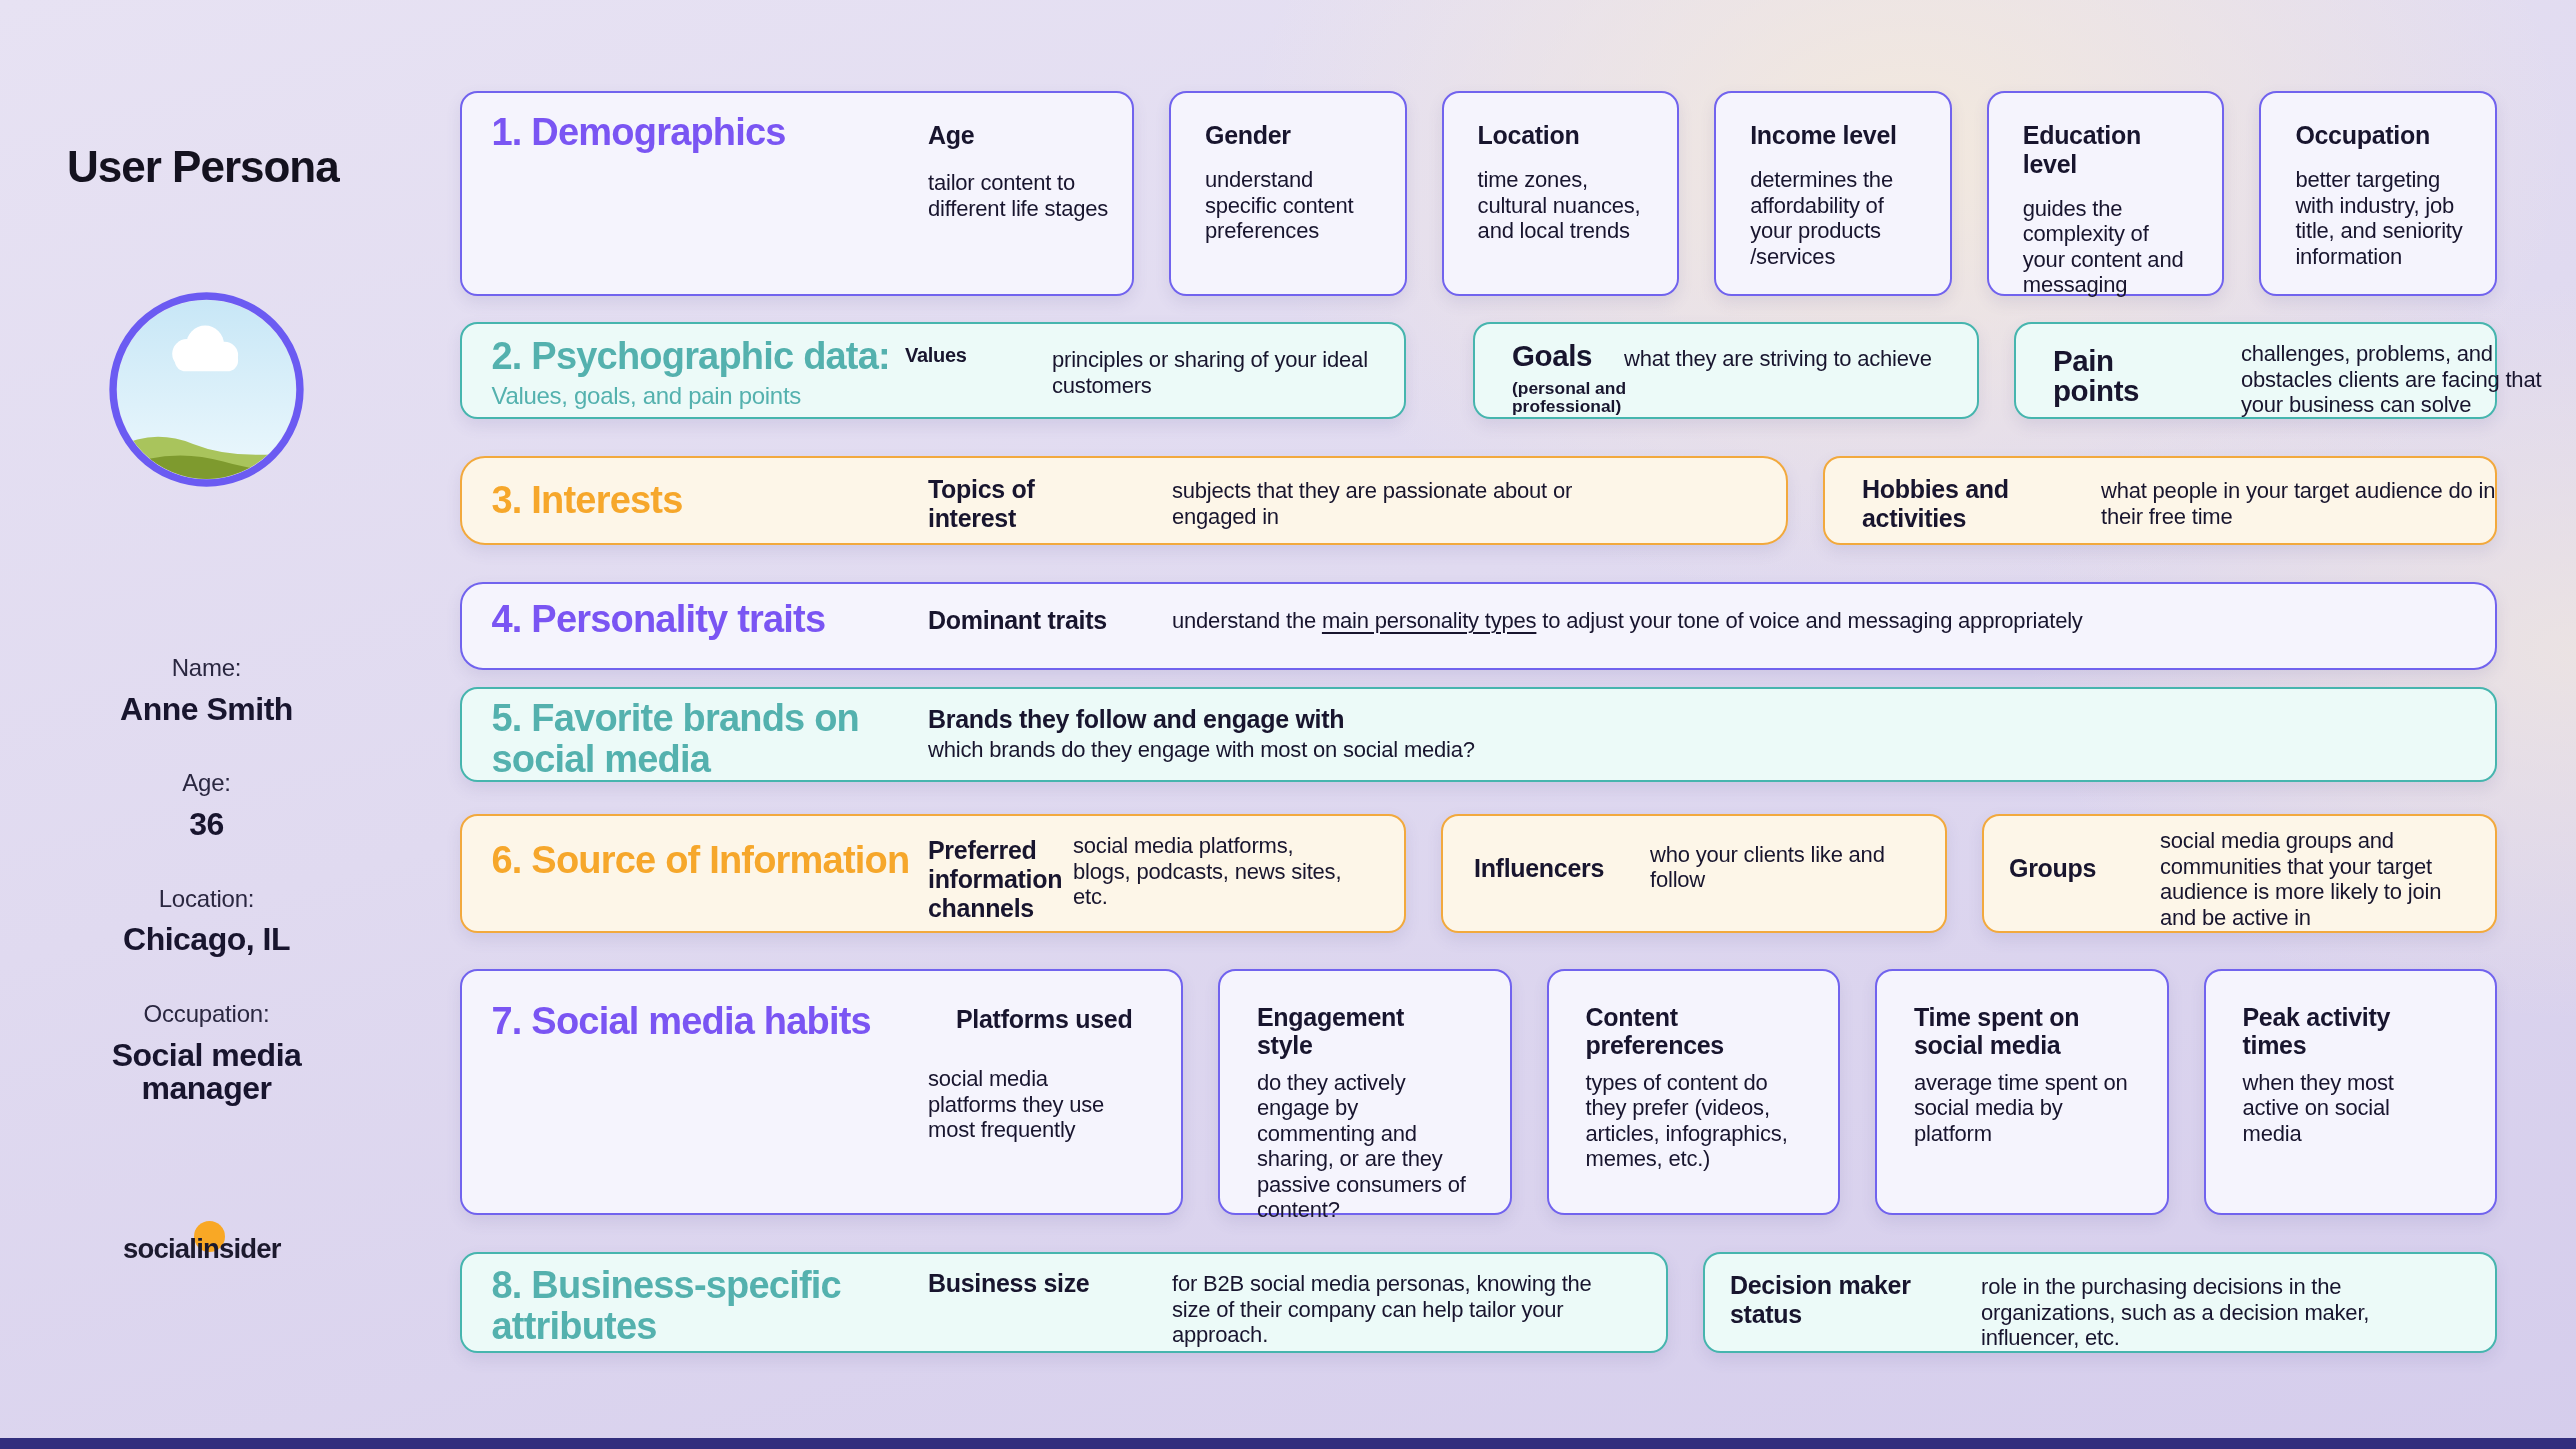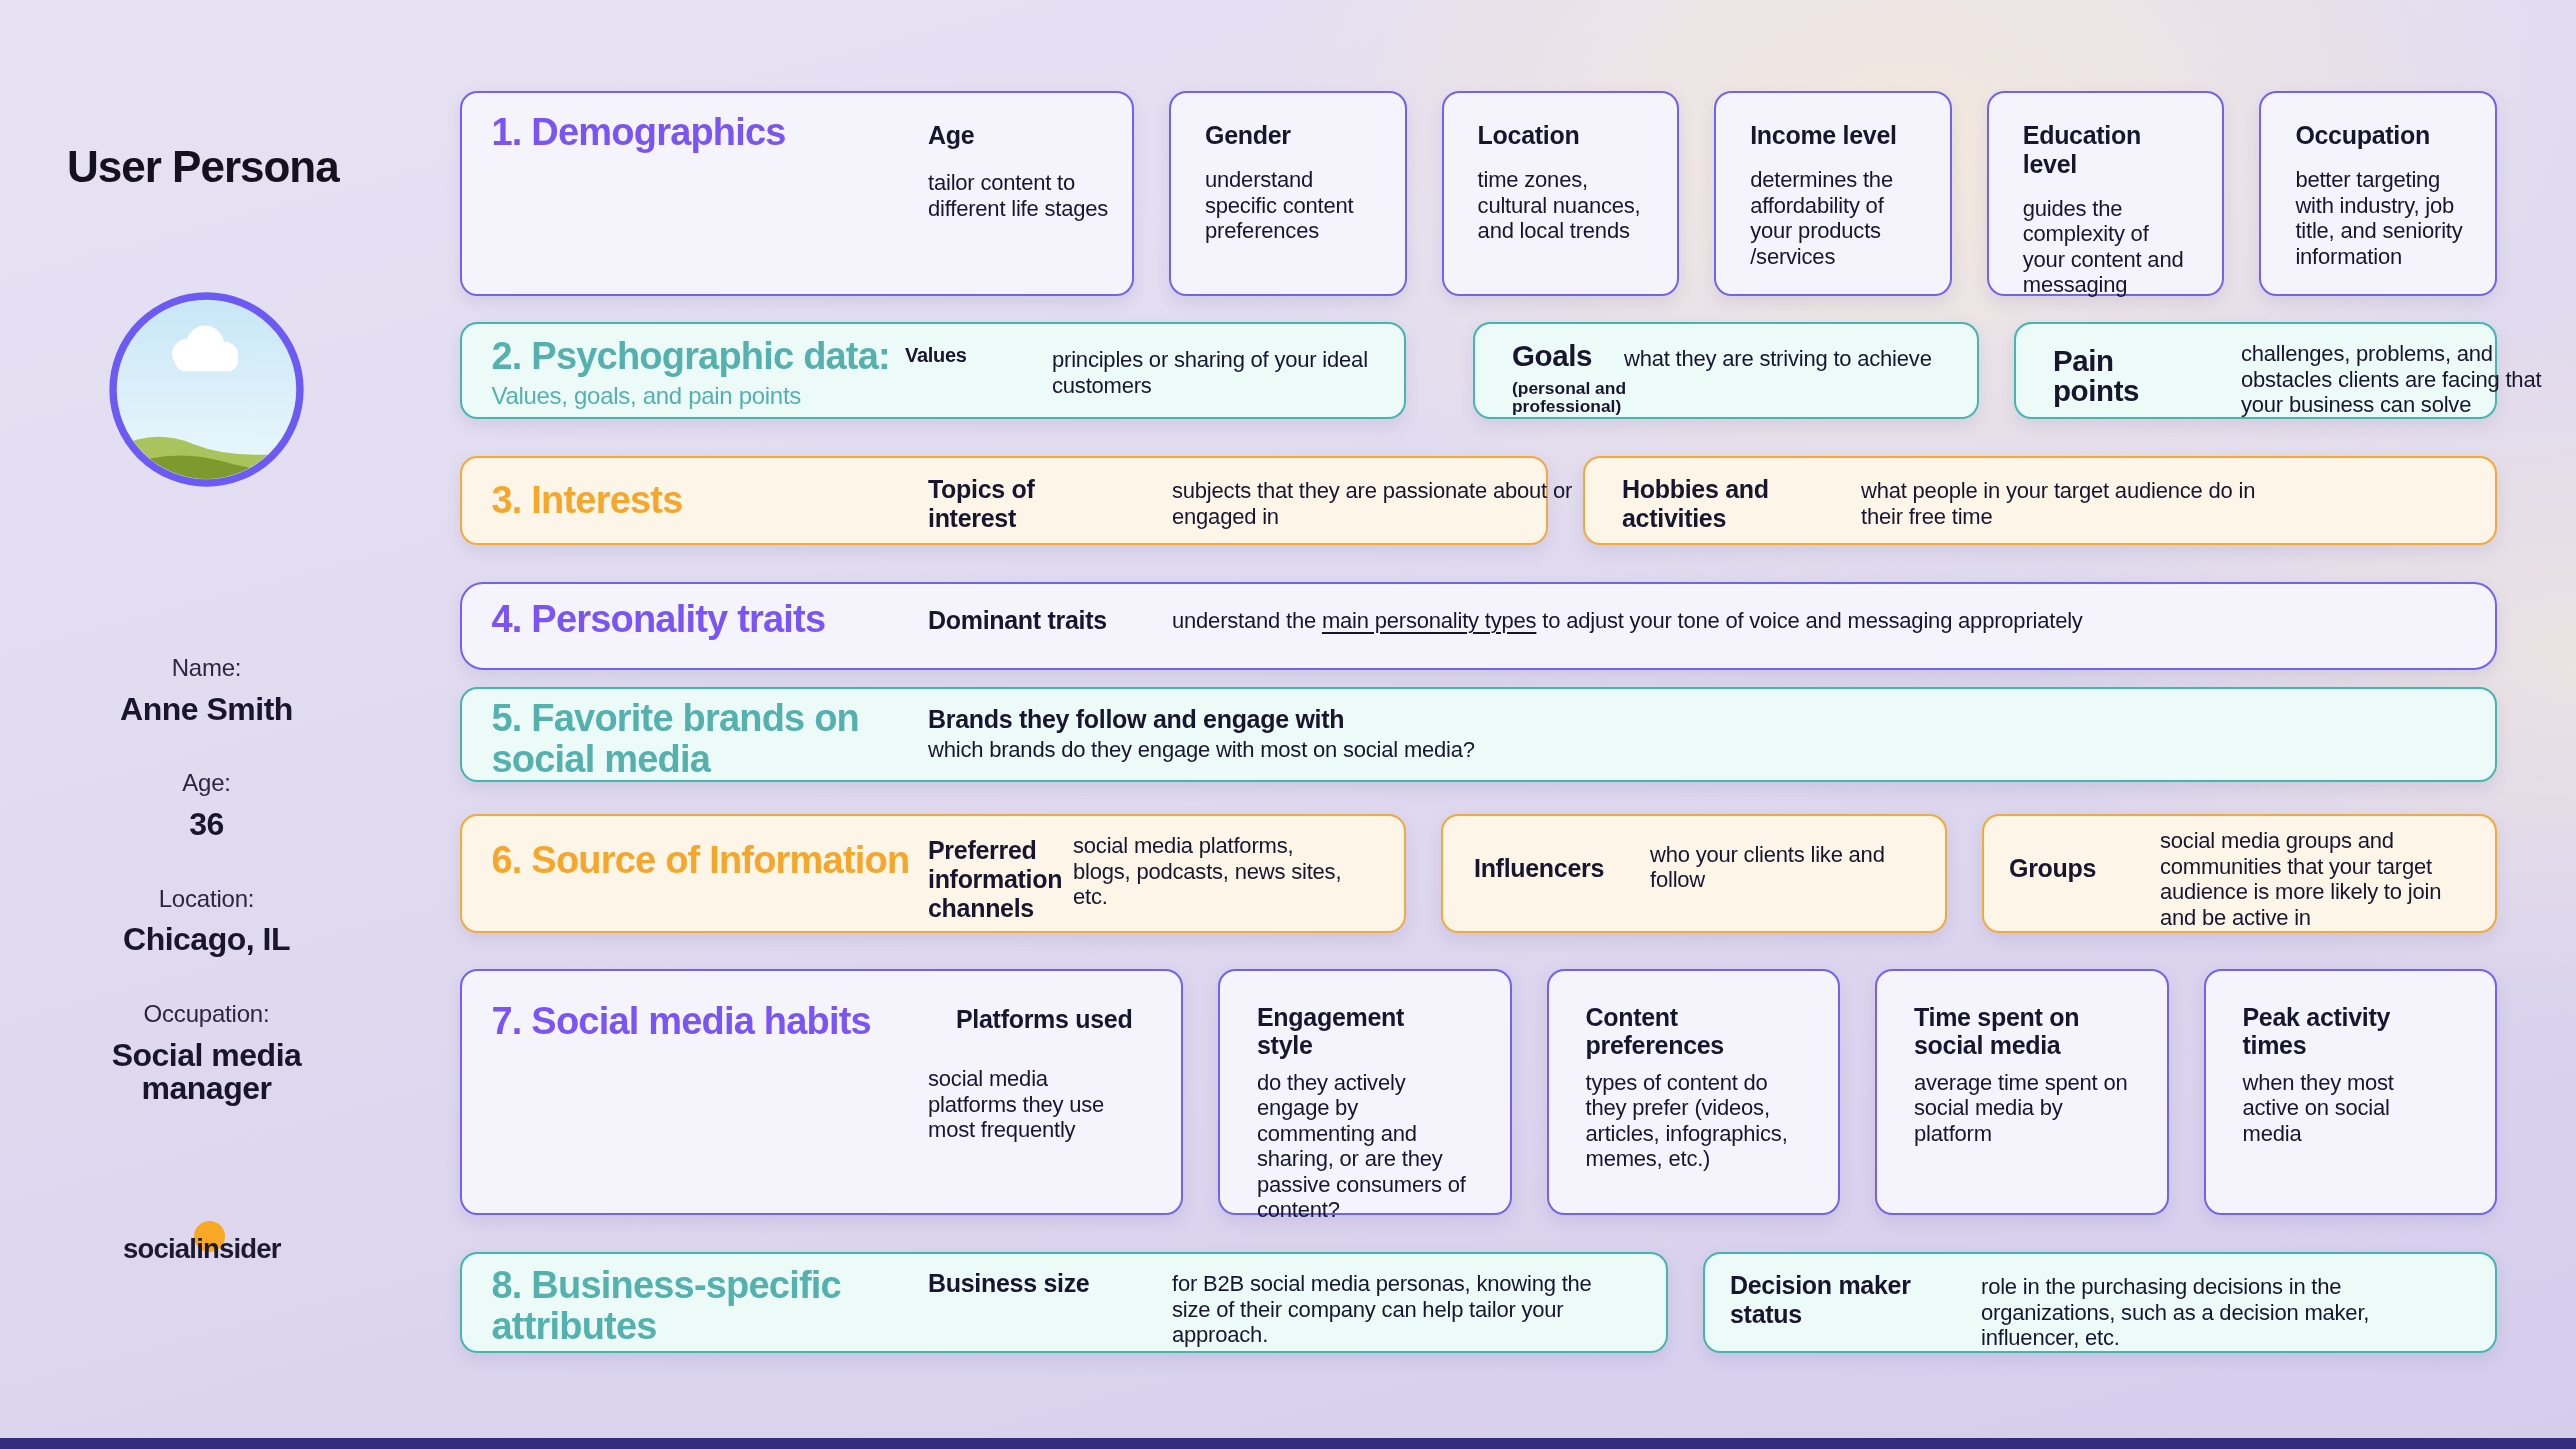--- a/index.html
+++ b/index.html
@@ -60,21 +60,21 @@
   .bx-goals{width:506px;margin-left:32px;}
   .goals-lbl{left:37px;top:17.4px;}
   .goals-note{left:37px;top:55px;width:121px;}
   .goals-desc{left:149px;top:21.5px;width:322px;}
   .bx-pain{flex:1;}
   .pain-lbl{left:37px;top:21.5px;width:101px;}
   .pain-desc{left:225px;top:5px;width:302px;margin-top:12px;}
 
   .row3{top:456px;height:89px;}
   .row3 .box{height:89px;}
-  .bx-r3-main{width:1088px;}
+  .bx-r3-main{width:1328px;border-radius:25px;}
   .bx-r3-main .h-sec{top:21.5px;}
   .r3-lbl{left:466px;top:17.4px;width:121px;}
   .r3-desc{left:710px;top:20px;width:456px;}
   .bx-hobbies{flex:1;}
   .hob-lbl{left:37px;top:17.4px;width:168px;}
   .hob-desc{left:276px;top:20px;width:429px;}
 
   .row4{top:582px;height:69px;}
   .row4 .box{height:88px;flex:1;border-radius:23px;}
   .row4 .h-sec{top:14.8px;}

